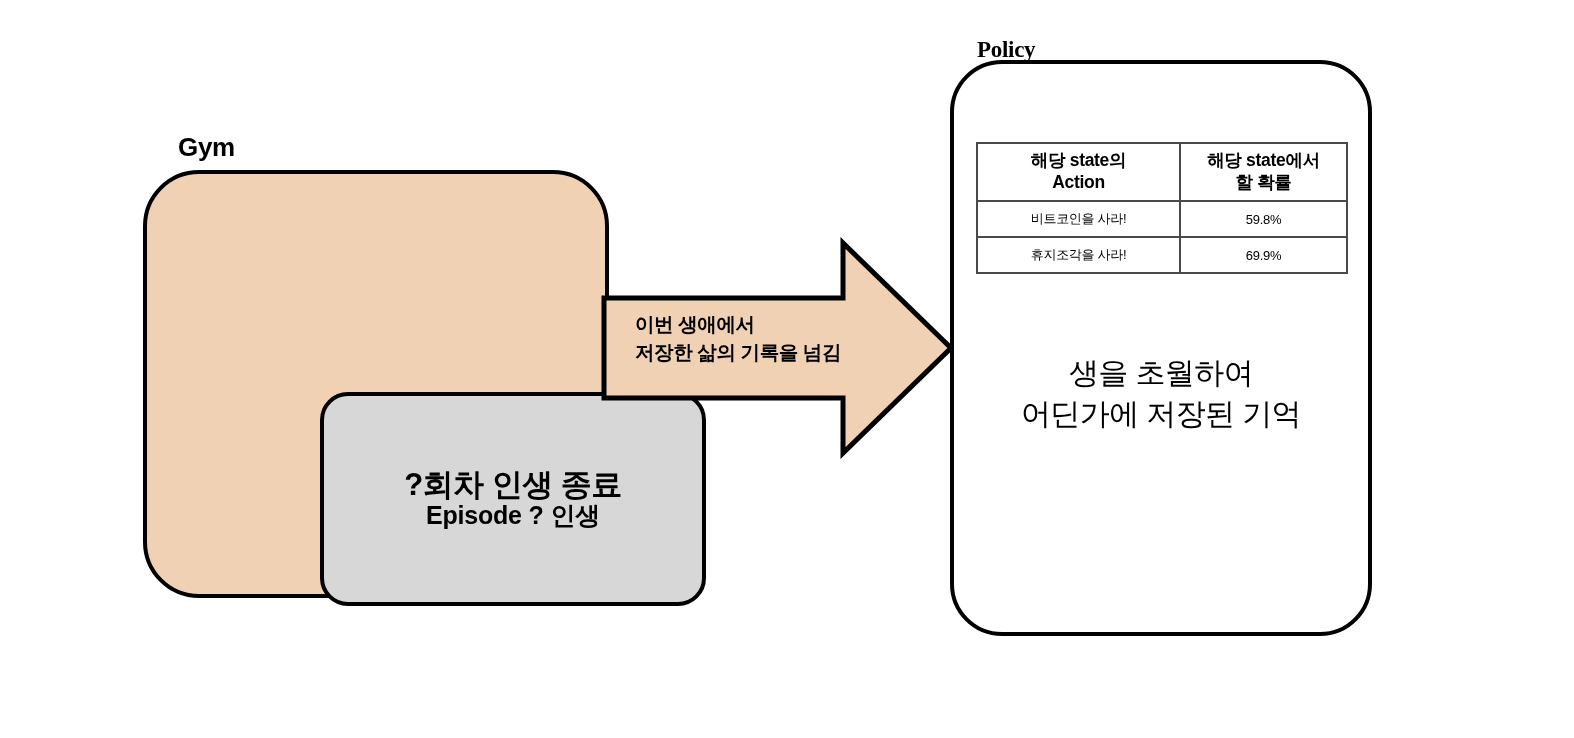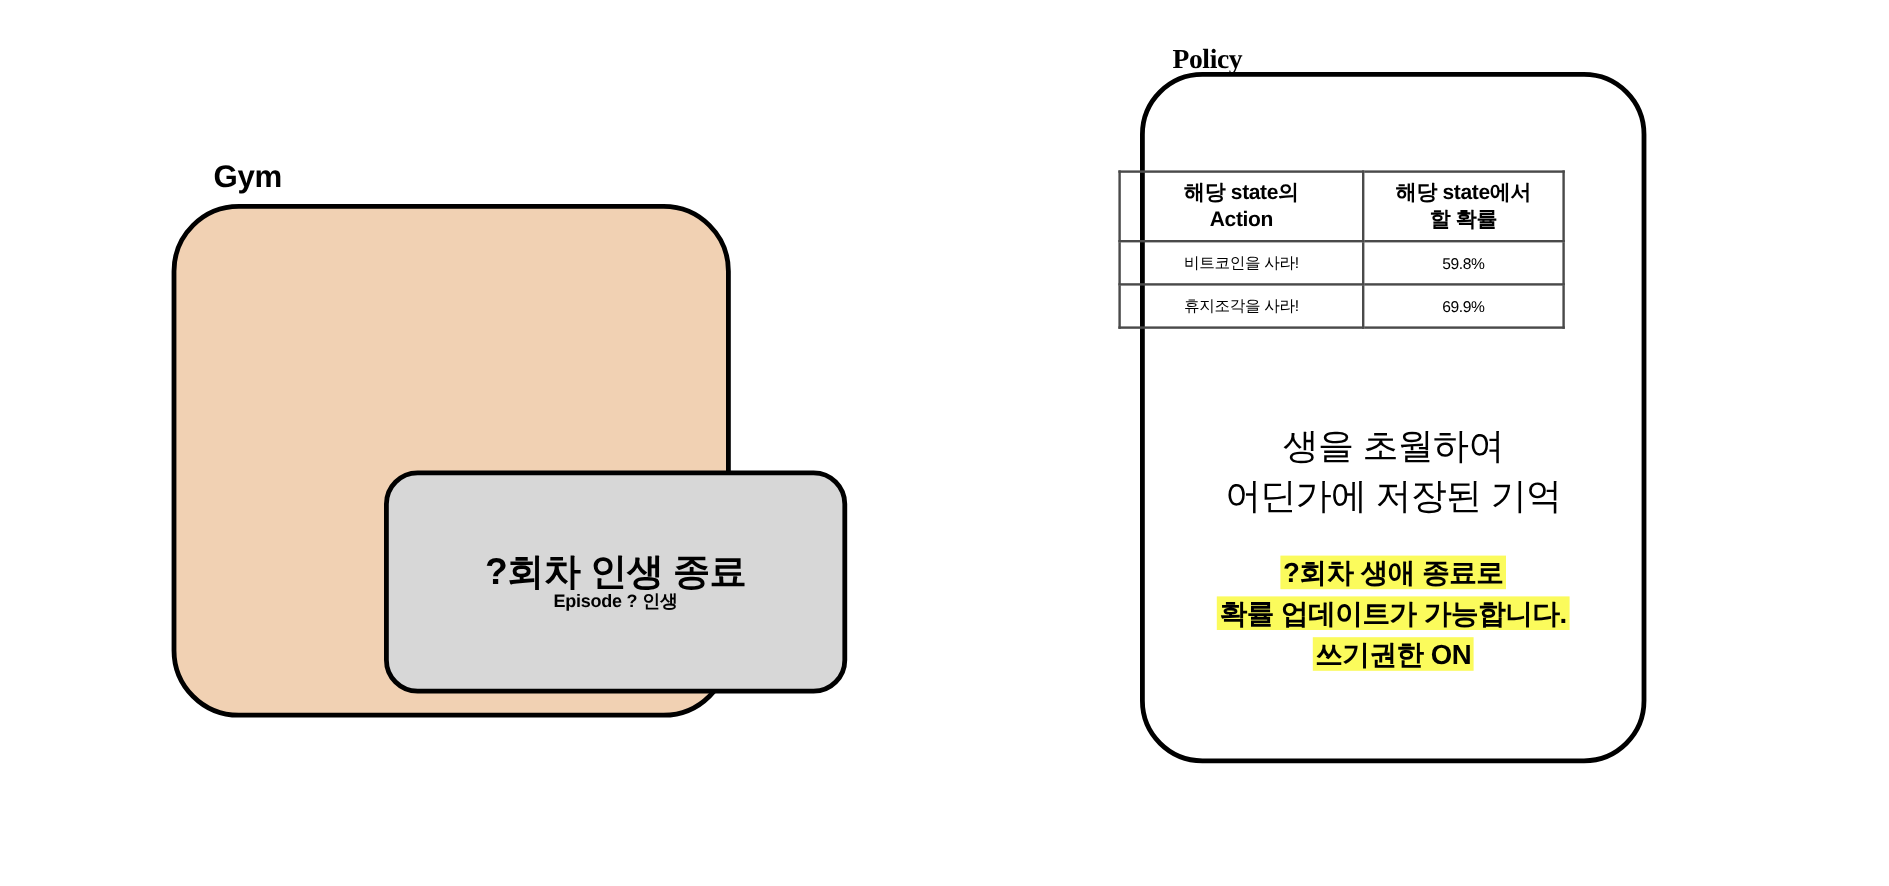--- a/index.html
+++ b/index.html
@@ -39,38 +39,38 @@
     background: #f1d1b3;
     border: 4px solid #000000;
     border-radius: 56px;
     box-sizing: border-box;
   }
   #env-box {
     position: absolute;
     left: 173px;
     top: 218px;
     width: 386px;
-    height: 186px;
+    height: 214px;
     background: #d7d7d7;
     border: 4px solid #000000;
     border-radius: 28px;
     box-sizing: border-box;
     display: flex;
     flex-direction: column;
     align-items: center;
     justify-content: center;
   }
   #env-title {
     font-size: 31px;
     font-weight: bold;
     letter-spacing: -0.5px;
     line-height: 1.1;
   }
   #env-subtitle {
-    font-size: 15px;
+    font-size: 25px;
     font-weight: bold;
     letter-spacing: -0.2px;
     line-height: 1.1;
   }
 
   
   #arrow-wrap {
     position: absolute;
     left: 600px;
     top: 235px;
@@ -113,21 +113,21 @@
     height: 576px;
     background: #ffffff;
     border: 4px solid #000000;
     border-radius: 52px;
     box-sizing: border-box;
   }
 
   
   #policy-table {
     position: absolute;
-    left: 932px;
+    left: 976px;
     top: 142px;
     width: 370px;
     border-collapse: collapse;
     table-layout: fixed;
   }
   #policy-table th,
   #policy-table td {
     border: 2px solid #4a4a4a;
     text-align: center;
     padding: 0;
@@ -189,20 +189,27 @@
 
   <div id="gym-label">Gym</div>
 
   <div id="gym-box">
     <div id="env-box">
       <div id="env-title">?회차 인생 종료</div>
       <div id="env-subtitle">Episode ? 인생</div>
     </div>
   </div>
 
+  <div id="arrow-wrap">
+    <svg viewBox="0 0 360 226" width="360" height="226">
+      <polygon points="4,63 243,63 243,8 351,113 243,218 243,163 4,163" fill="#f1d1b3" stroke="#000000" stroke-width="5" stroke-linejoin="miter"></polygon>
+    </svg>
+    <div id="arrow-text">이번 생애에서
+저장한 삶의 기록을 넘김</div>
+  </div>
 
   <div id="policy-label">Policy</div>
   <div id="policy-box"></div>
 
   <table id="policy-table">
     <colgroup>
       <col class="c-action">
       <col class="c-prob">
     </colgroup>
     <thead>
@@ -221,19 +228,14 @@
       <tr>
         <td>휴지조각을 사라!</td>
         <td>69.9%</td>
       </tr>
     </tbody>
   </table>
 
   <div id="policy-memory">생을 초월하여
 어딘가에 저장된 기억</div>
 
-  <div id="policy-highlight">
-    <span class="hl-line"><span class="hl">?회차 생애 종료로</span></span>
-    <span class="hl-line"><span class="hl">확률 업데이트가 가능합니다.</span></span>
-    <span class="hl-line"><span class="hl">쓰기권한 ON</span></span>
-  </div>
 
 </div>
 
 </body></html>

